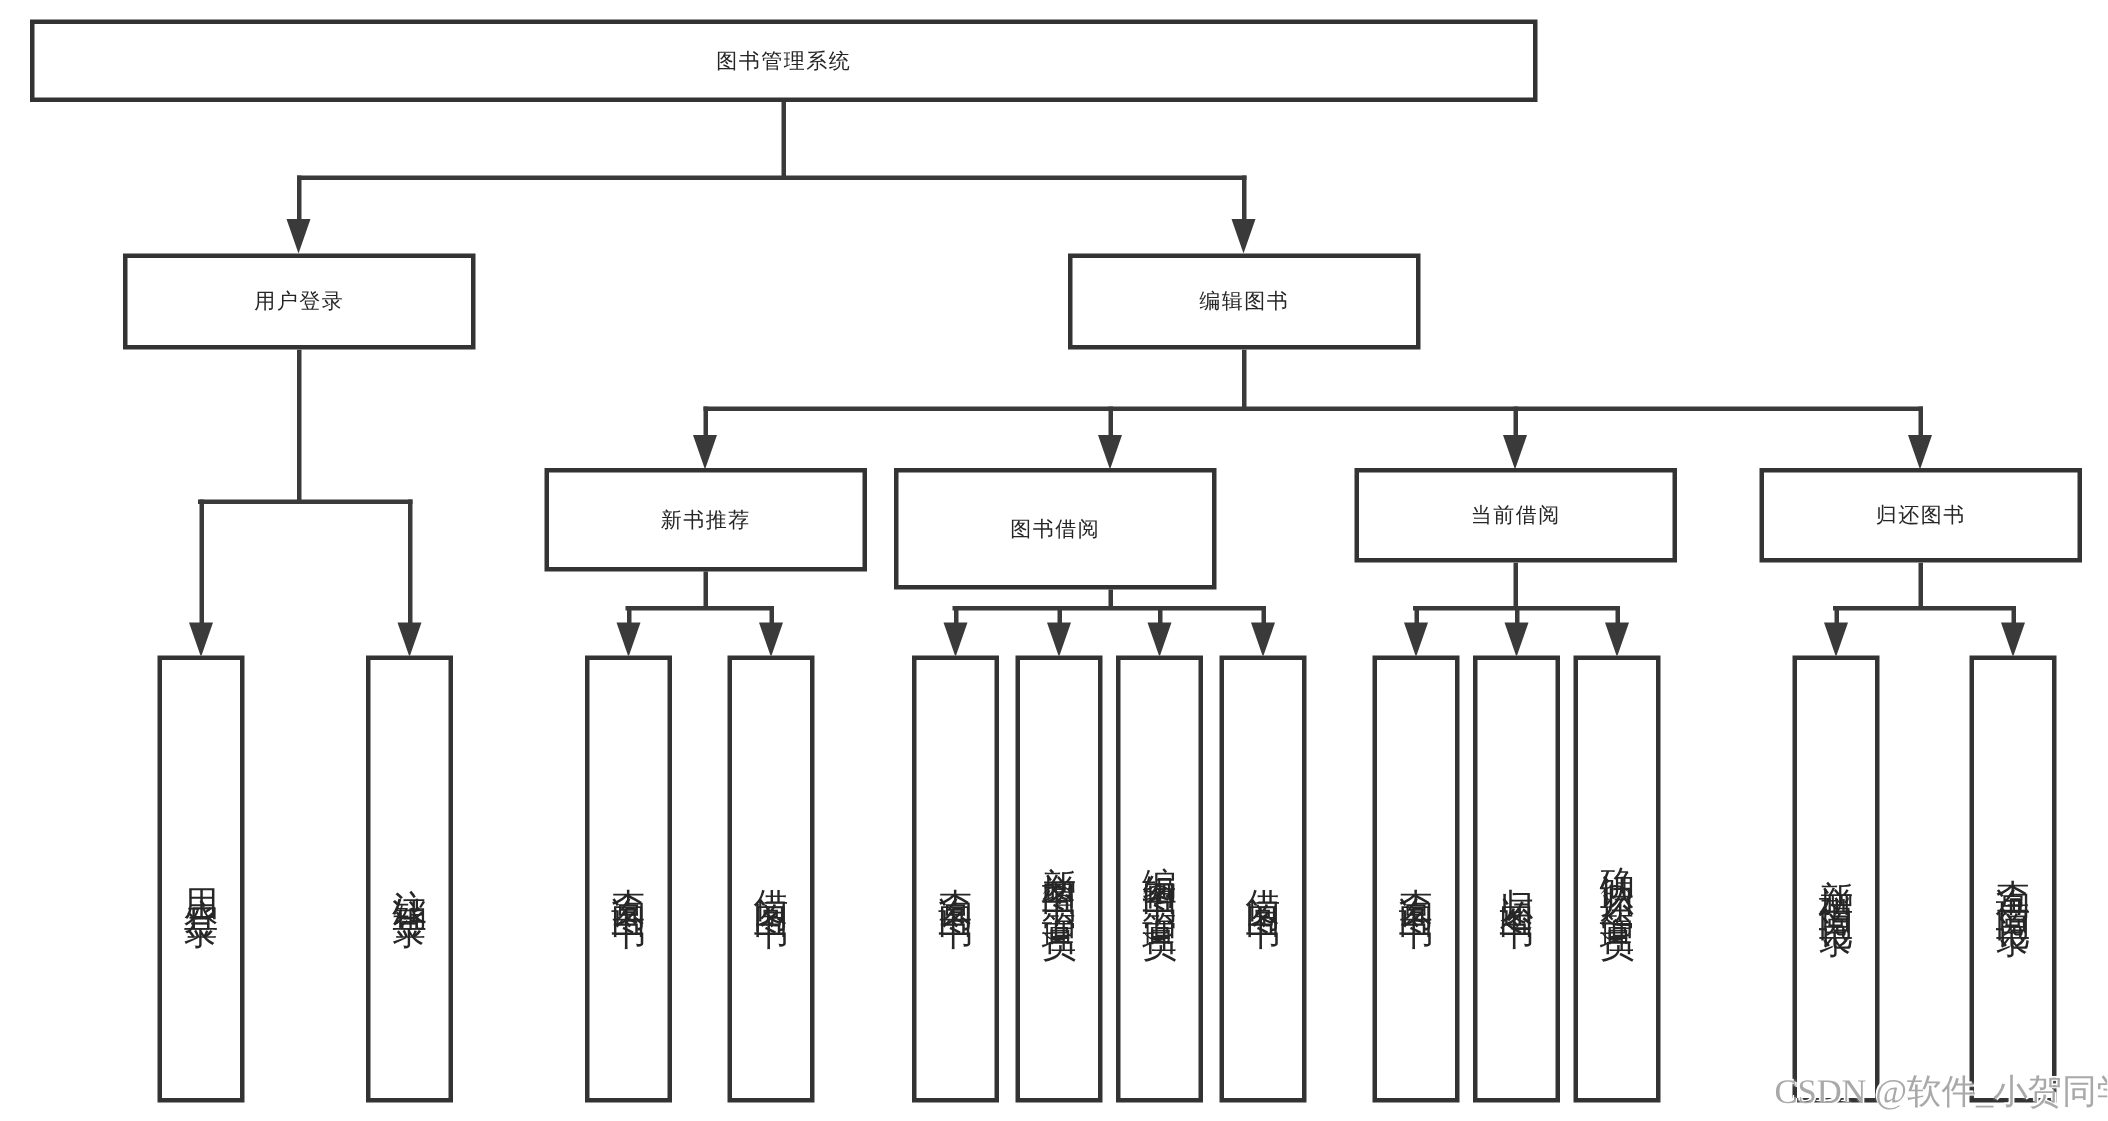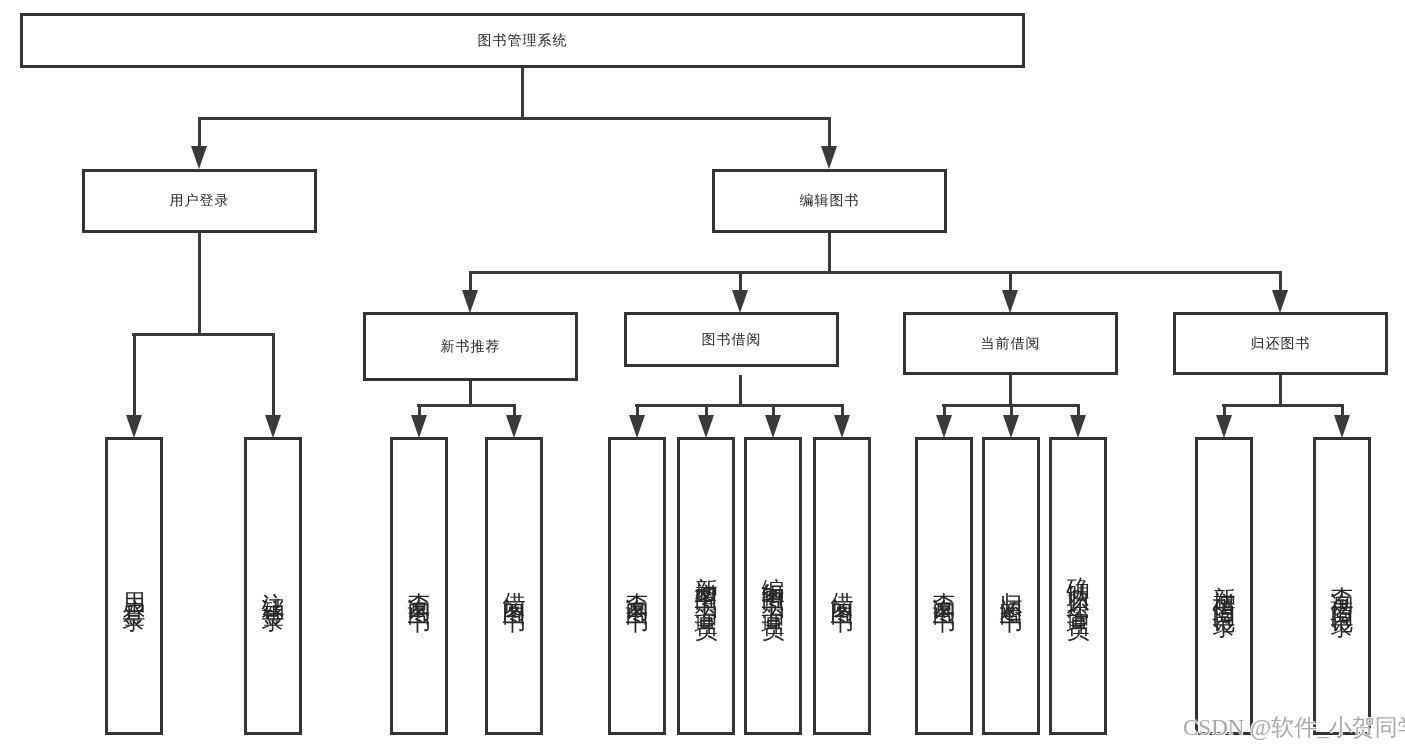--- a/index.html
+++ b/index.html
@@ -128,21 +128,21 @@
   <div class="box hbox" style="left:82px;top:169px;width:235px;height:64px">
     <span class="lbl">用户登录</span>
   </div>
   <div class="box hbox" style="left:712px;top:169px;width:235px;height:64px">
     <span class="lbl">编辑图书</span>
   </div>
 
   <div class="box hbox" style="left:363px;top:312px;width:215px;height:69px">
     <span class="lbl">新书推荐</span>
   </div>
-  <div class="box hbox" style="left:624px;top:312px;width:215px;height:55px">
+  <div class="box hbox" style="left:596px;top:312px;width:215px;height:81px">
     <span class="lbl">图书借阅</span>
   </div>
   <div class="box hbox" style="left:903px;top:312px;width:215px;height:63px">
     <span class="lbl">当前借阅</span>
   </div>
   <div class="box hbox" style="left:1173px;top:312px;width:215px;height:63px">
     <span class="lbl">归还图书</span>
   </div>
 
   <div class="box vbox" style="left:105px;top:437px;width:58px;height:298px">

